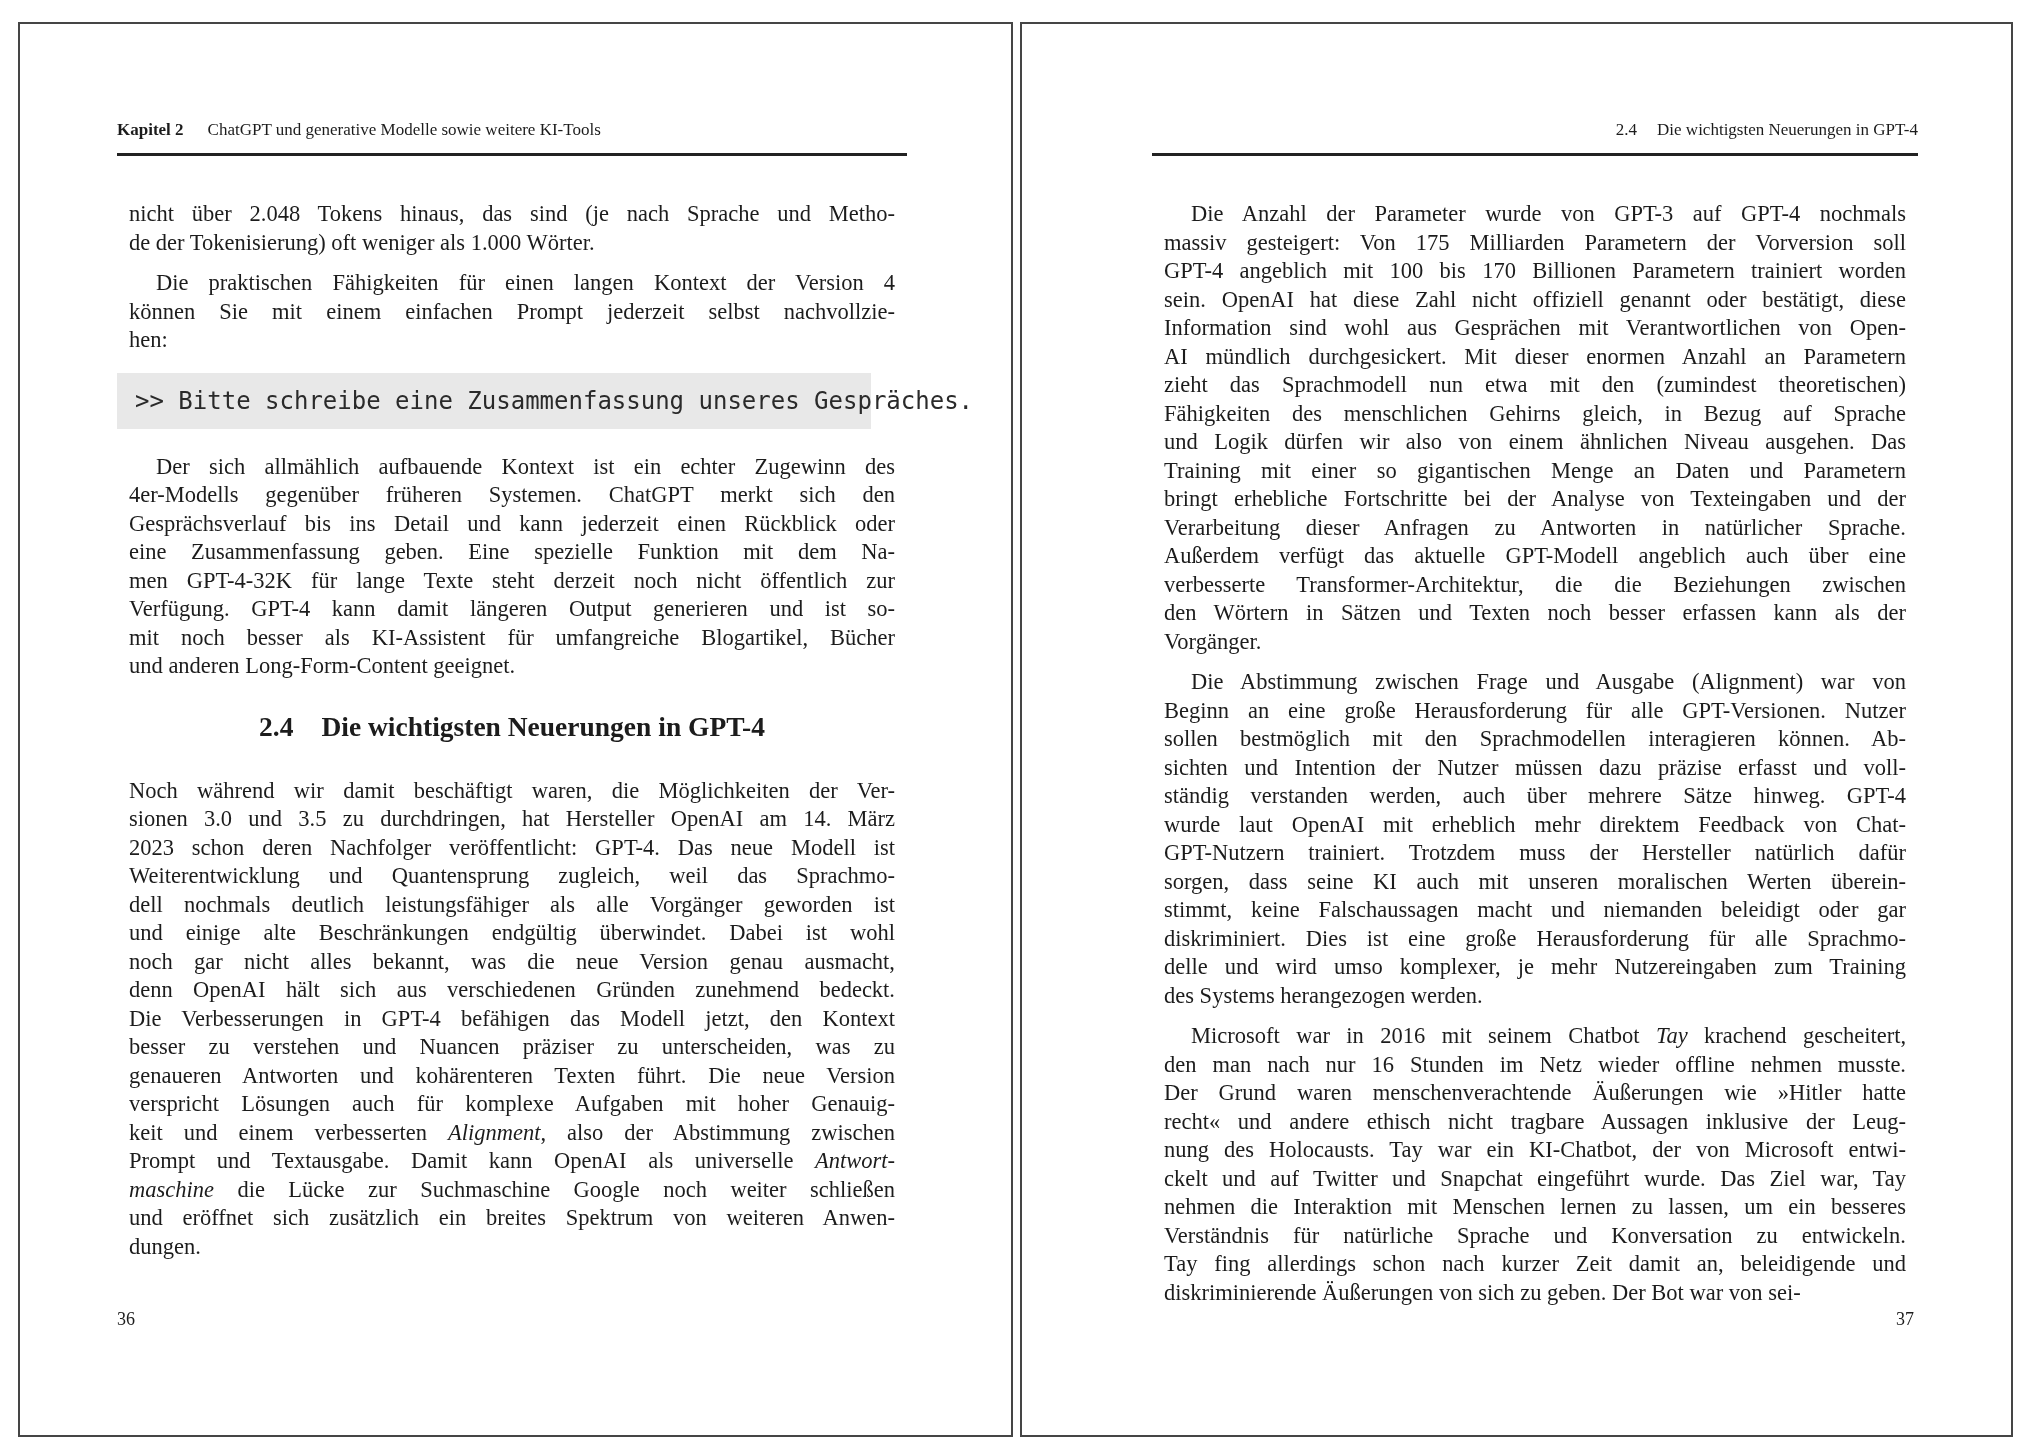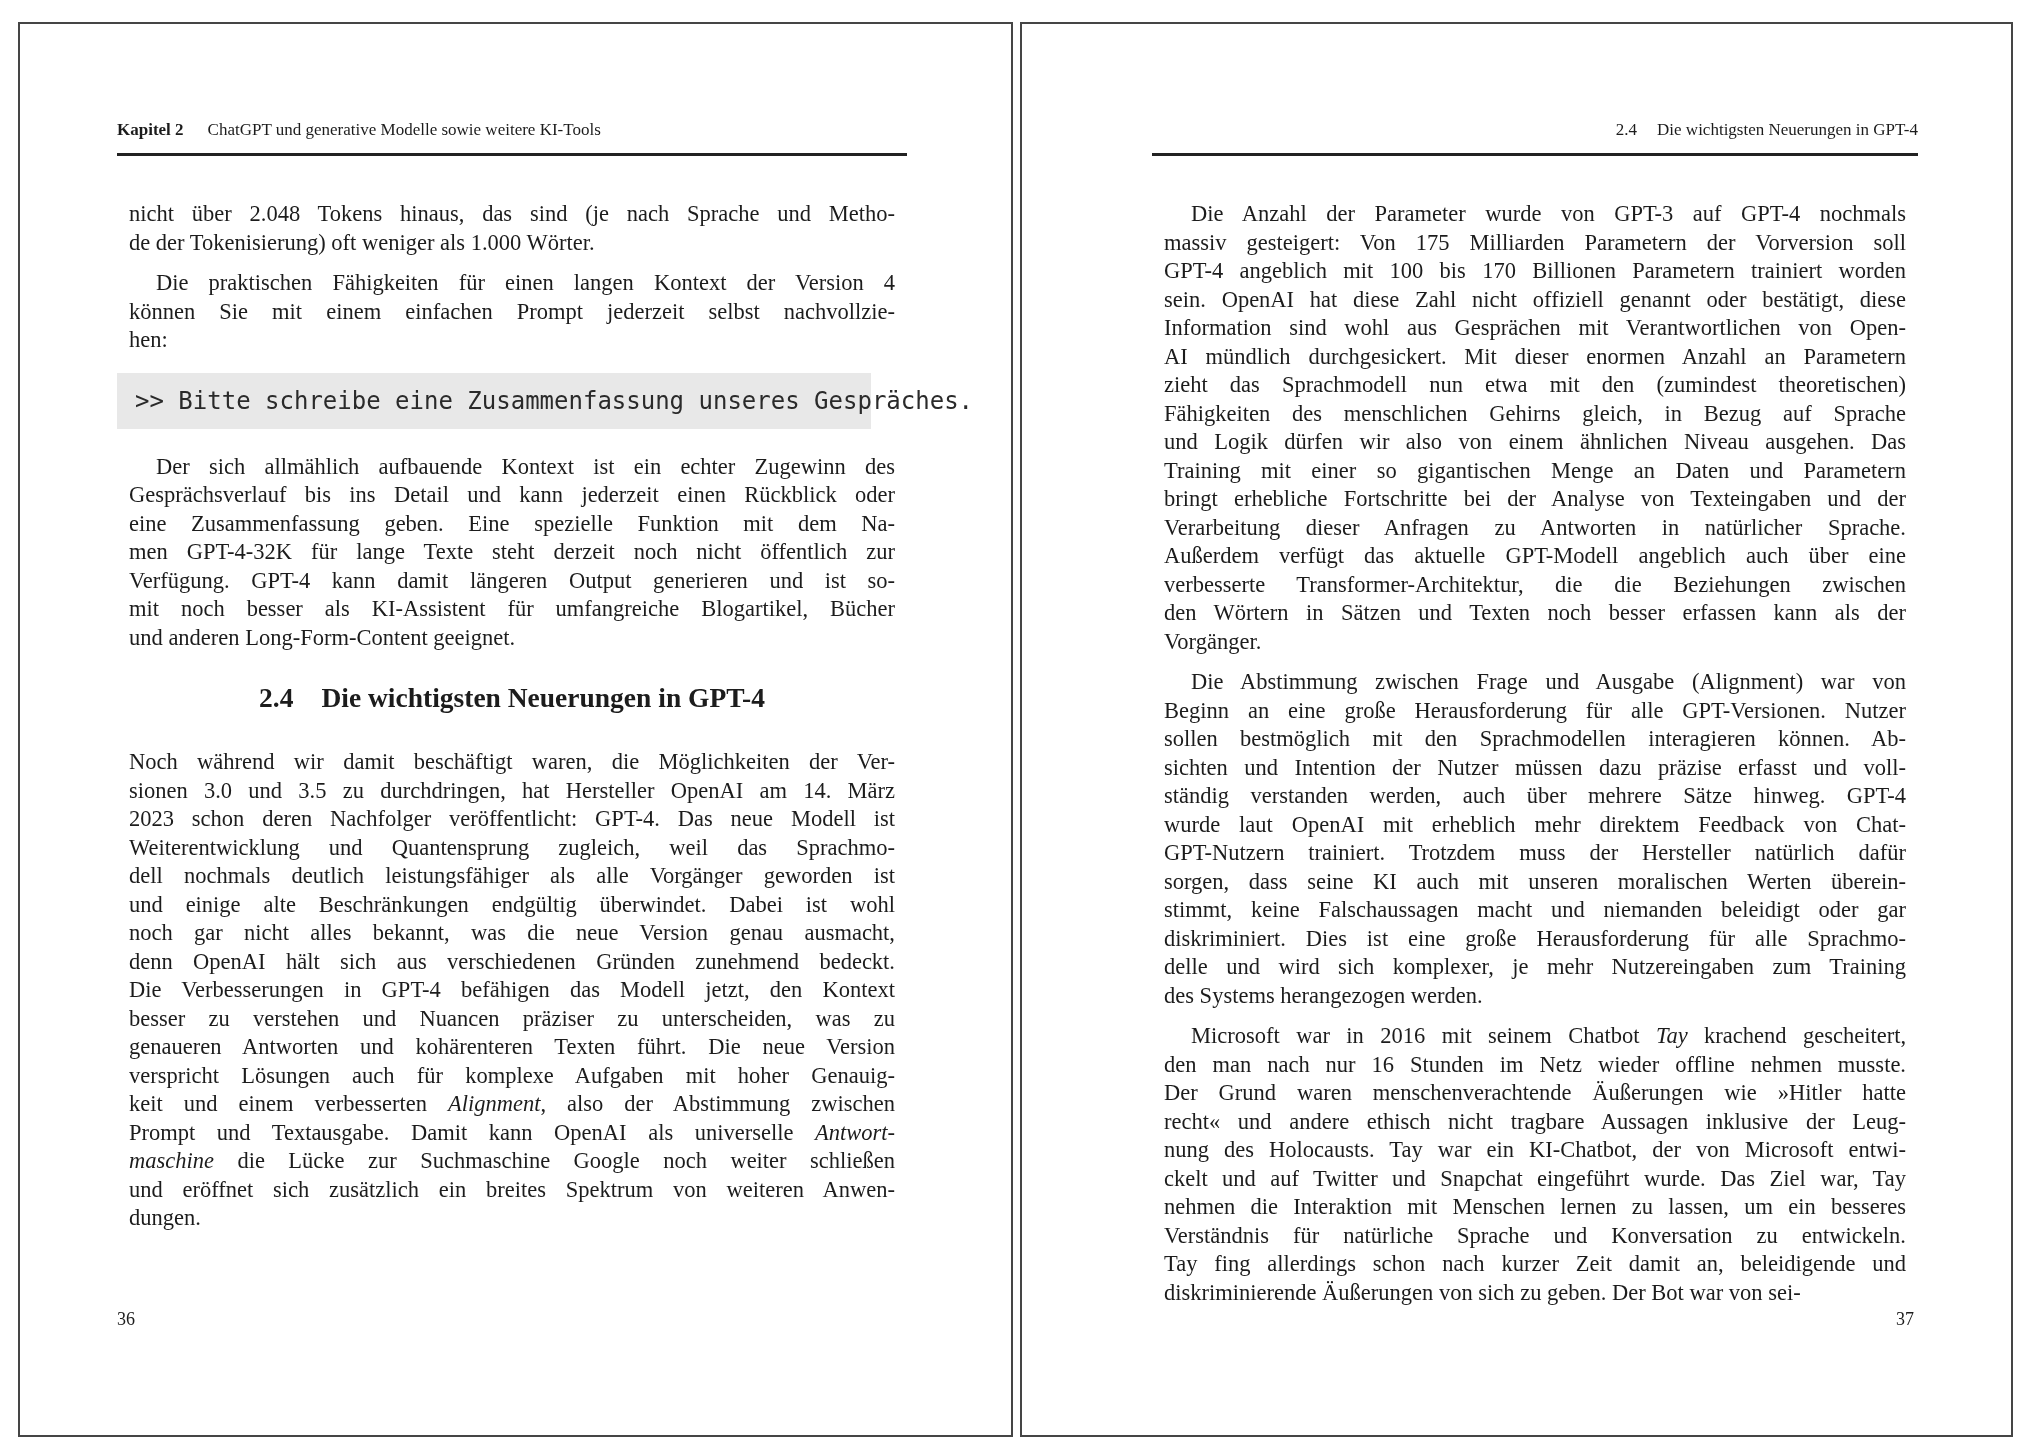--- a/index.html
+++ b/index.html
@@ -79,20 +79,21 @@
           <div class="line last">de der Tokenisierung) oft weniger als 1.000 Wörter.</div>
         </div>
         <div class="para">
           <div class="line indent">Die praktischen Fähigkeiten für einen langen Kontext der Version 4</div>
           <div class="line">können Sie mit einem einfachen Prompt jederzeit selbst nachvollzie-</div>
           <div class="line last">hen:</div>
         </div>
         <div class="codeblock">&gt;&gt; Bitte schreibe eine Zusammenfassung unseres Gespräches.</div>
         <div class="para">
           <div class="line indent">Der sich allmählich aufbauende Kontext ist ein echter Zugewinn des</div>
+          <div class="line">4er-Modells gegenüber früheren Systemen. ChatGPT merkt sich den</div>
           <div class="line">Gesprächsverlauf bis ins Detail und kann jederzeit einen Rückblick oder</div>
           <div class="line">eine Zusammenfassung geben. Eine spezielle Funktion mit dem Na-</div>
           <div class="line">men GPT-4-32K für lange Texte steht derzeit noch nicht öffentlich zur</div>
           <div class="line">Verfügung. GPT-4 kann damit längeren Output generieren und ist so-</div>
           <div class="line">mit noch besser als KI-Assistent für umfangreiche Blogartikel, Bücher</div>
           <div class="line last">und anderen Long-Form-Content geeignet.</div>
         </div>
         <div class="heading"><span class="hnum">2.4</span><span>Die wichtigsten Neuerungen in GPT-4</span></div>
         <div class="para">
           <div class="line">Noch während wir damit beschäftigt waren, die Möglichkeiten der Ver-</div>
@@ -145,21 +146,21 @@
           <div class="line indent">Die Abstimmung zwischen Frage und Ausgabe (Alignment) war von</div>
           <div class="line">Beginn an eine große Herausforderung für alle GPT-Versionen. Nutzer</div>
           <div class="line">sollen bestmöglich mit den Sprachmodellen interagieren können. Ab-</div>
           <div class="line">sichten und Intention der Nutzer müssen dazu präzise erfasst und voll-</div>
           <div class="line">ständig verstanden werden, auch über mehrere Sätze hinweg. GPT-4</div>
           <div class="line">wurde laut OpenAI mit erheblich mehr direktem Feedback von Chat-</div>
           <div class="line">GPT-Nutzern trainiert. Trotzdem muss der Hersteller natürlich dafür</div>
           <div class="line">sorgen, dass seine KI auch mit unseren moralischen Werten überein-</div>
           <div class="line">stimmt, keine Falschaussagen macht und niemanden beleidigt oder gar</div>
           <div class="line">diskriminiert. Dies ist eine große Herausforderung für alle Sprachmo-</div>
-          <div class="line">delle und wird sich komplexer, je mehr Nutzereingaben zum Training</div>
+          <div class="line">delle und wird umso komplexer, je mehr Nutzereingaben zum Training</div>
           <div class="line last">des Systems herangezogen werden.</div>
         </div>
         <div class="para">
           <div class="line indent">Microsoft war in 2016 mit seinem Chatbot <i>Tay</i> krachend gescheitert,</div>
           <div class="line">den man nach nur 16 Stunden im Netz wieder offline nehmen musste.</div>
           <div class="line">Der Grund waren menschenverachtende Äußerungen wie »Hitler hatte</div>
           <div class="line">recht« und andere ethisch nicht tragbare Aussagen inklusive der Leug-</div>
           <div class="line">nung des Holocausts. Tay war ein KI-Chatbot, der von Microsoft entwi-</div>
           <div class="line">ckelt und auf Twitter und Snapchat eingeführt wurde. Das Ziel war, Tay</div>
           <div class="line">nehmen die Interaktion mit Menschen lernen zu lassen, um ein besseres</div>

